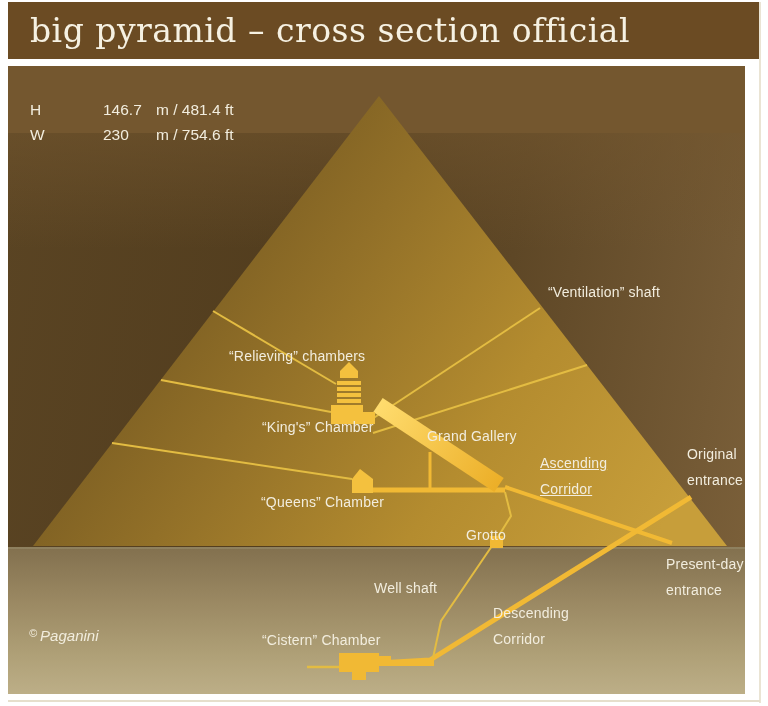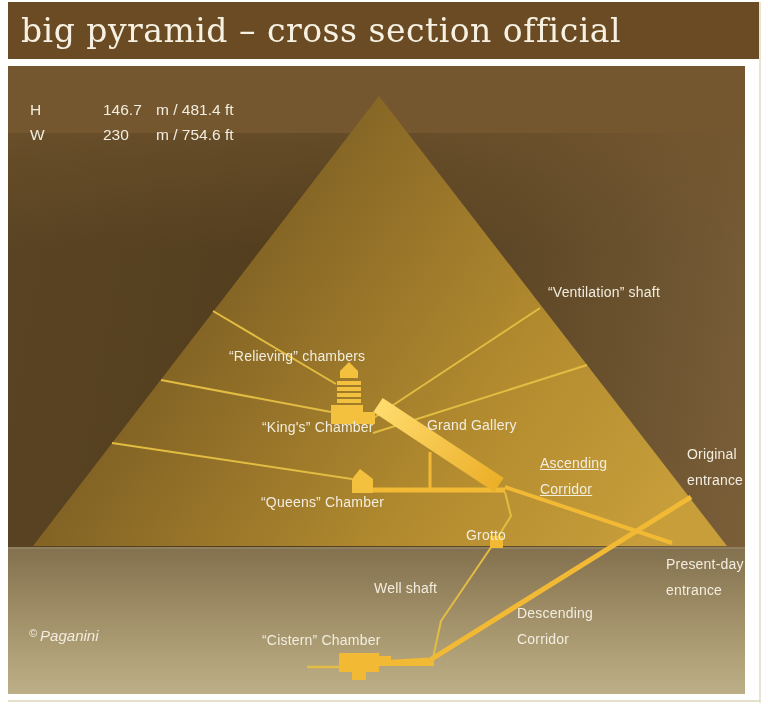--- a/index.html
+++ b/index.html
@@ -12,21 +12,21 @@
   }
   
   .title-bar {
     position:absolute; left:8px; top:2px; width:752px; height:57px;
     background:#6B4B23;
     display:flex; align-items:center;
   }
   .title-bar .title-text {
     font-family:"DejaVu Serif", serif;
     font-size:33px; color:#F6F1E2; letter-spacing:0.5px;
-    padding-left:13px; white-space:nowrap;
+    padding-left:22px; white-space:nowrap;
   }
   .edge-line-right {
     position:absolute; left:759px; top:2px; width:2px; height:701px;
     background:#EAE4D4;
   }
   .edge-line-bottom {
     position:absolute; left:8px; top:700px; width:752px; height:2px;
     background:#E6DFCC;
   }
   
@@ -151,21 +151,21 @@
     <span class="dim-unit">m / 754.6 ft</span>
   </div>
 </div>
 
 <div class="label" style="left:548px; top:284px;">“Ventilation” shaft</div>
 
 <div class="label" style="left:229px; top:348px;">“Relieving” chambers</div>
 
 <div class="label" style="left:262px; top:419px;">“King's” Chamber</div>
 
-<div class="label" style="left:427px; top:417px;text-align:center;">Grand Gallery</div>
+<div class="label" style="left:427px; top:428px;text-align:center;">Grand Gallery</div>
 
 <div class="label two-line" style="left:540px; top:450px;text-decoration:underline;">
   <div>Ascending</div>
   <div>Corridor</div>
 </div>
 
 <div class="label two-line" style="left:687px; top:441px;">
   <div>Original</div>
   <div>entrance</div>
 </div>
@@ -174,21 +174,21 @@
 
 <div class="label" style="left:443px; top:527px;margin-left:23px;">Grotto</div>
 
 <div class="label two-line" style="left:666px; top:551px;">
   <div>Present-day</div>
   <div>entrance</div>
 </div>
 
 <div class="label" style="left:374px; top:580px;">Well shaft</div>
 
-<div class="label two-line" style="left:517px; top:600px;">
+<div class="label two-line" style="left:493px; top:600px;">
   <div>Descending</div>
   <div>Corridor</div>
 </div>
 
 <div class="label" style="left:262px; top:632px;">“Cistern” Chamber</div>
 
 <div class="credit">
   <span class="c-sym">©</span><span>Paganini</span>
 </div>
 

